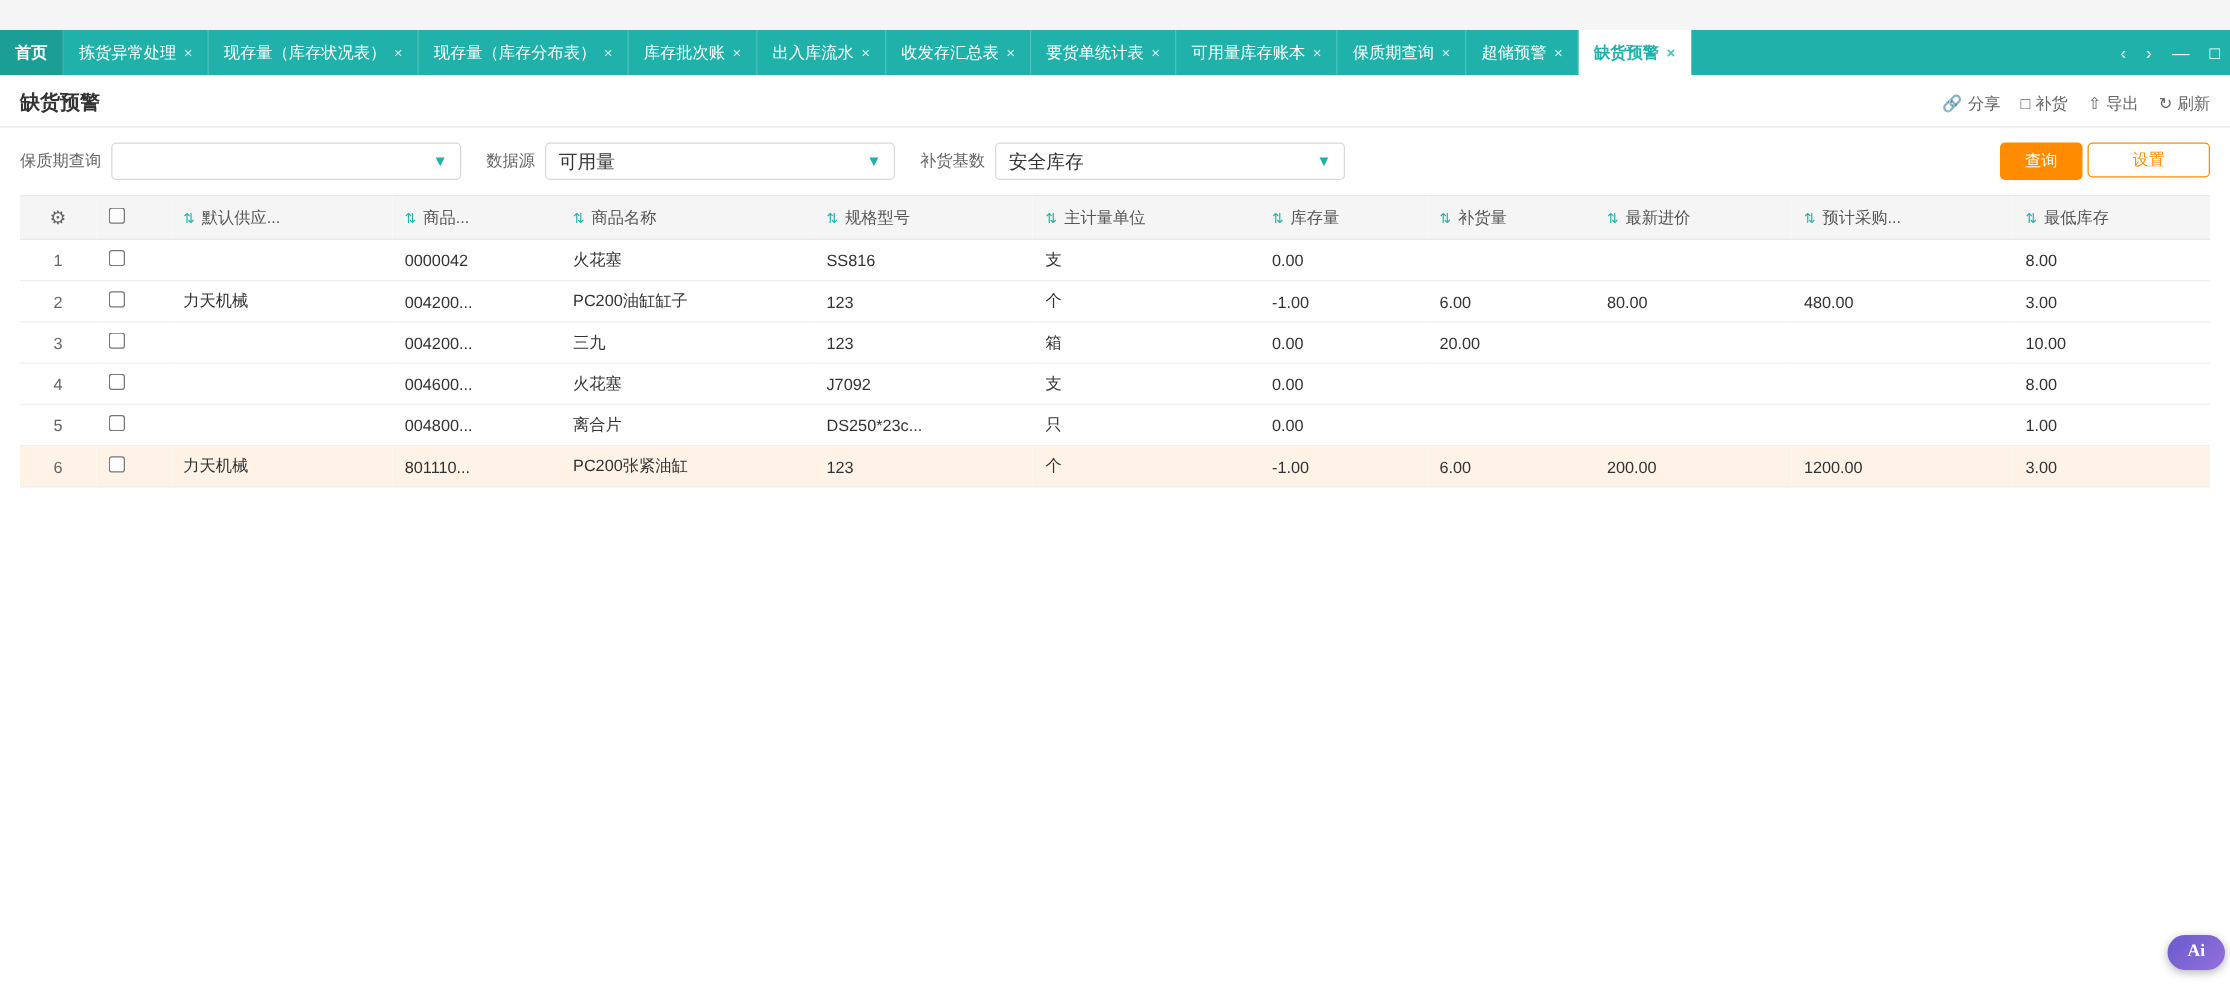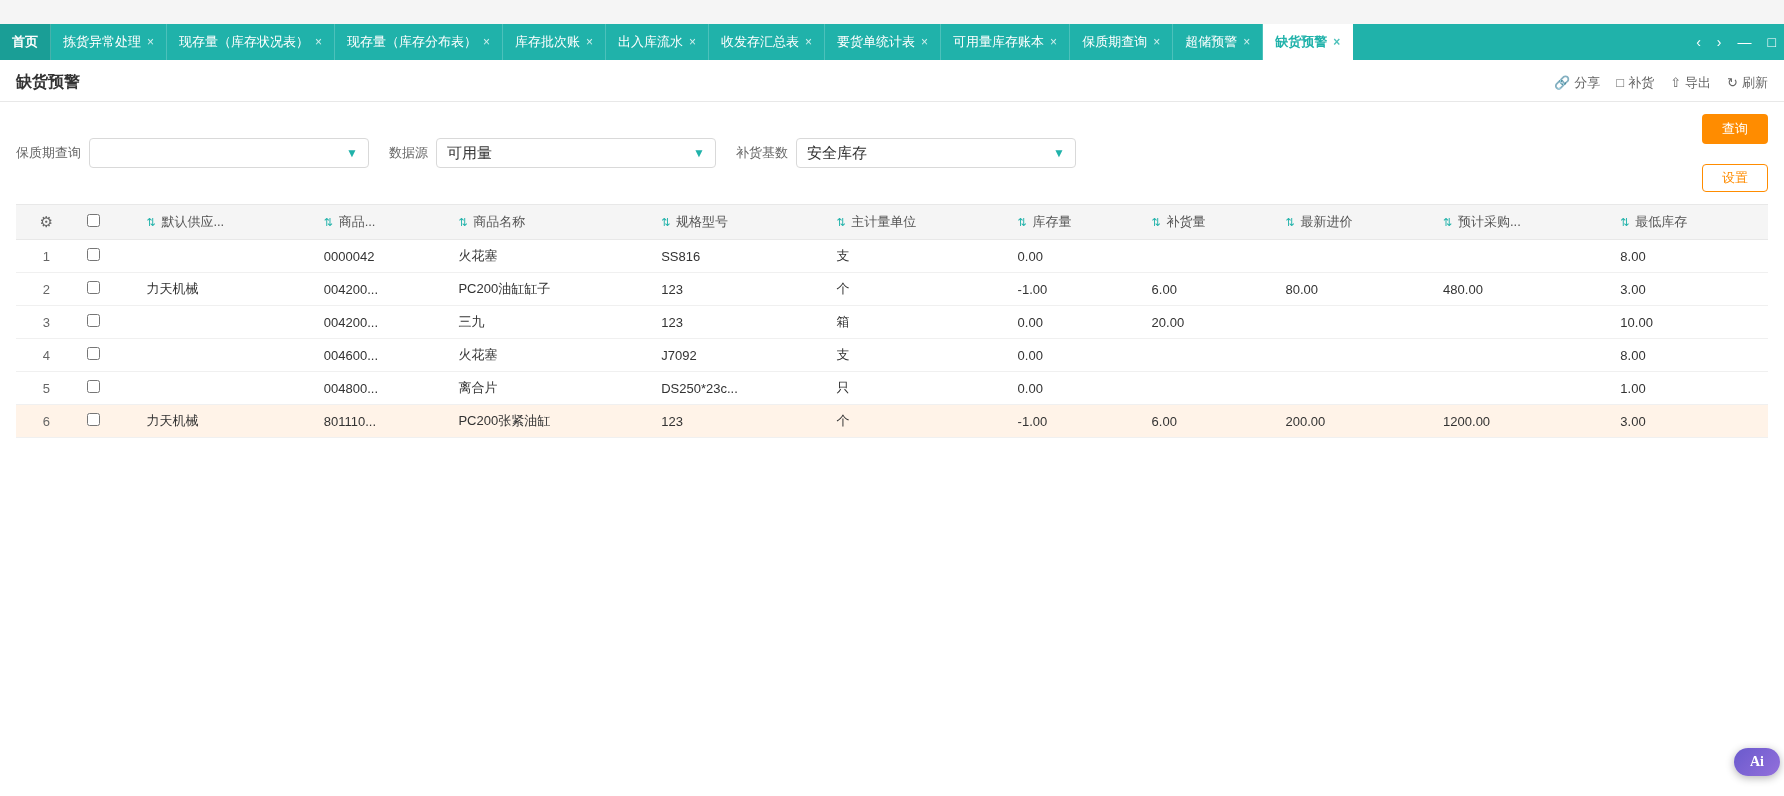--- a/index.html
+++ b/index.html
@@ -121,39 +121,39 @@
       justify-content: space-between;
       height: 30px;
     }
     .filter-select .arrow { color: #20b2aa; font-size: 12px; }
     .filter-value { color: #333; font-size: 15px; }
 
     
     .filter-right {
       margin-left: auto;
       display: flex;
-      flex-direction: column;
-      gap: 20px;
+      flex-direction: row;
+      gap: 4px;
     }
     .btn-query {
       background: #ff8c00;
       color: #fff;
       border: none;
       border-radius: 4px;
       padding: 6px 20px;
       cursor: pointer;
       font-size: 13px;
       height: 30px;
     }
     .btn-settings {
       background: #fff;
       color: #ff8c00;
       border: 1px solid #ff8c00;
       border-radius: 4px;
-      padding: 4px 8px;
+      padding: 4px 35px;
       cursor: pointer;
       font-size: 13px;
       height: 28px;
     }
 
     
     .table-container {
       padding: 0 16px;
     }
     table {

